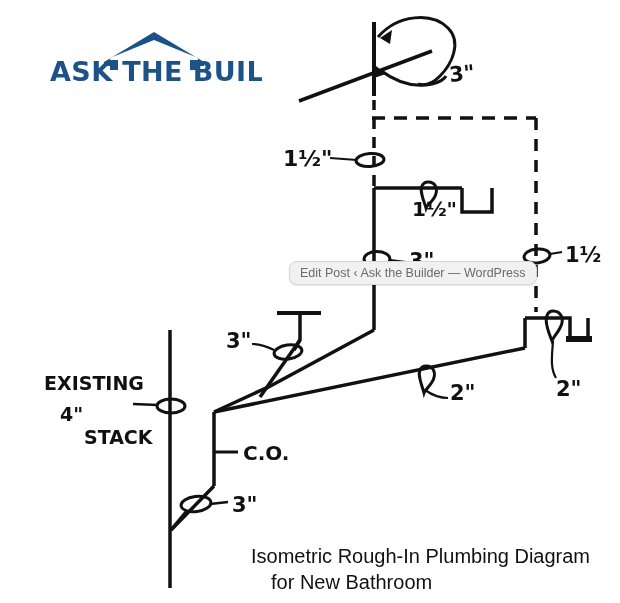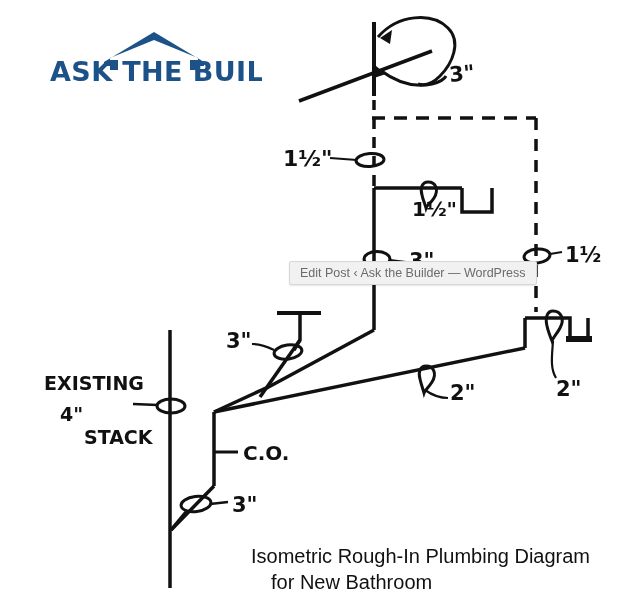--- a/index.html
+++ b/index.html
@@ -37,21 +37,21 @@
   #tab-tooltip {
     position: absolute;
     left: 289px;
     top: 261px;
     height: 24px;
     padding: 0 10px;
     display: flex;
     align-items: center;
     background: #f1f1f1;
     border: 1px solid #d7d7d7;
-    border-radius: 2px;
+    border-radius: 8px;
     color: #6b6b6b;
     font-family: "Liberation Sans", sans-serif;
     font-size: 12.5px;
     white-space: nowrap;
     box-sizing: border-box;
     box-shadow: 0 1px 2px rgba(0,0,0,0.10);
   }
   
   #logo {
     position: absolute;

